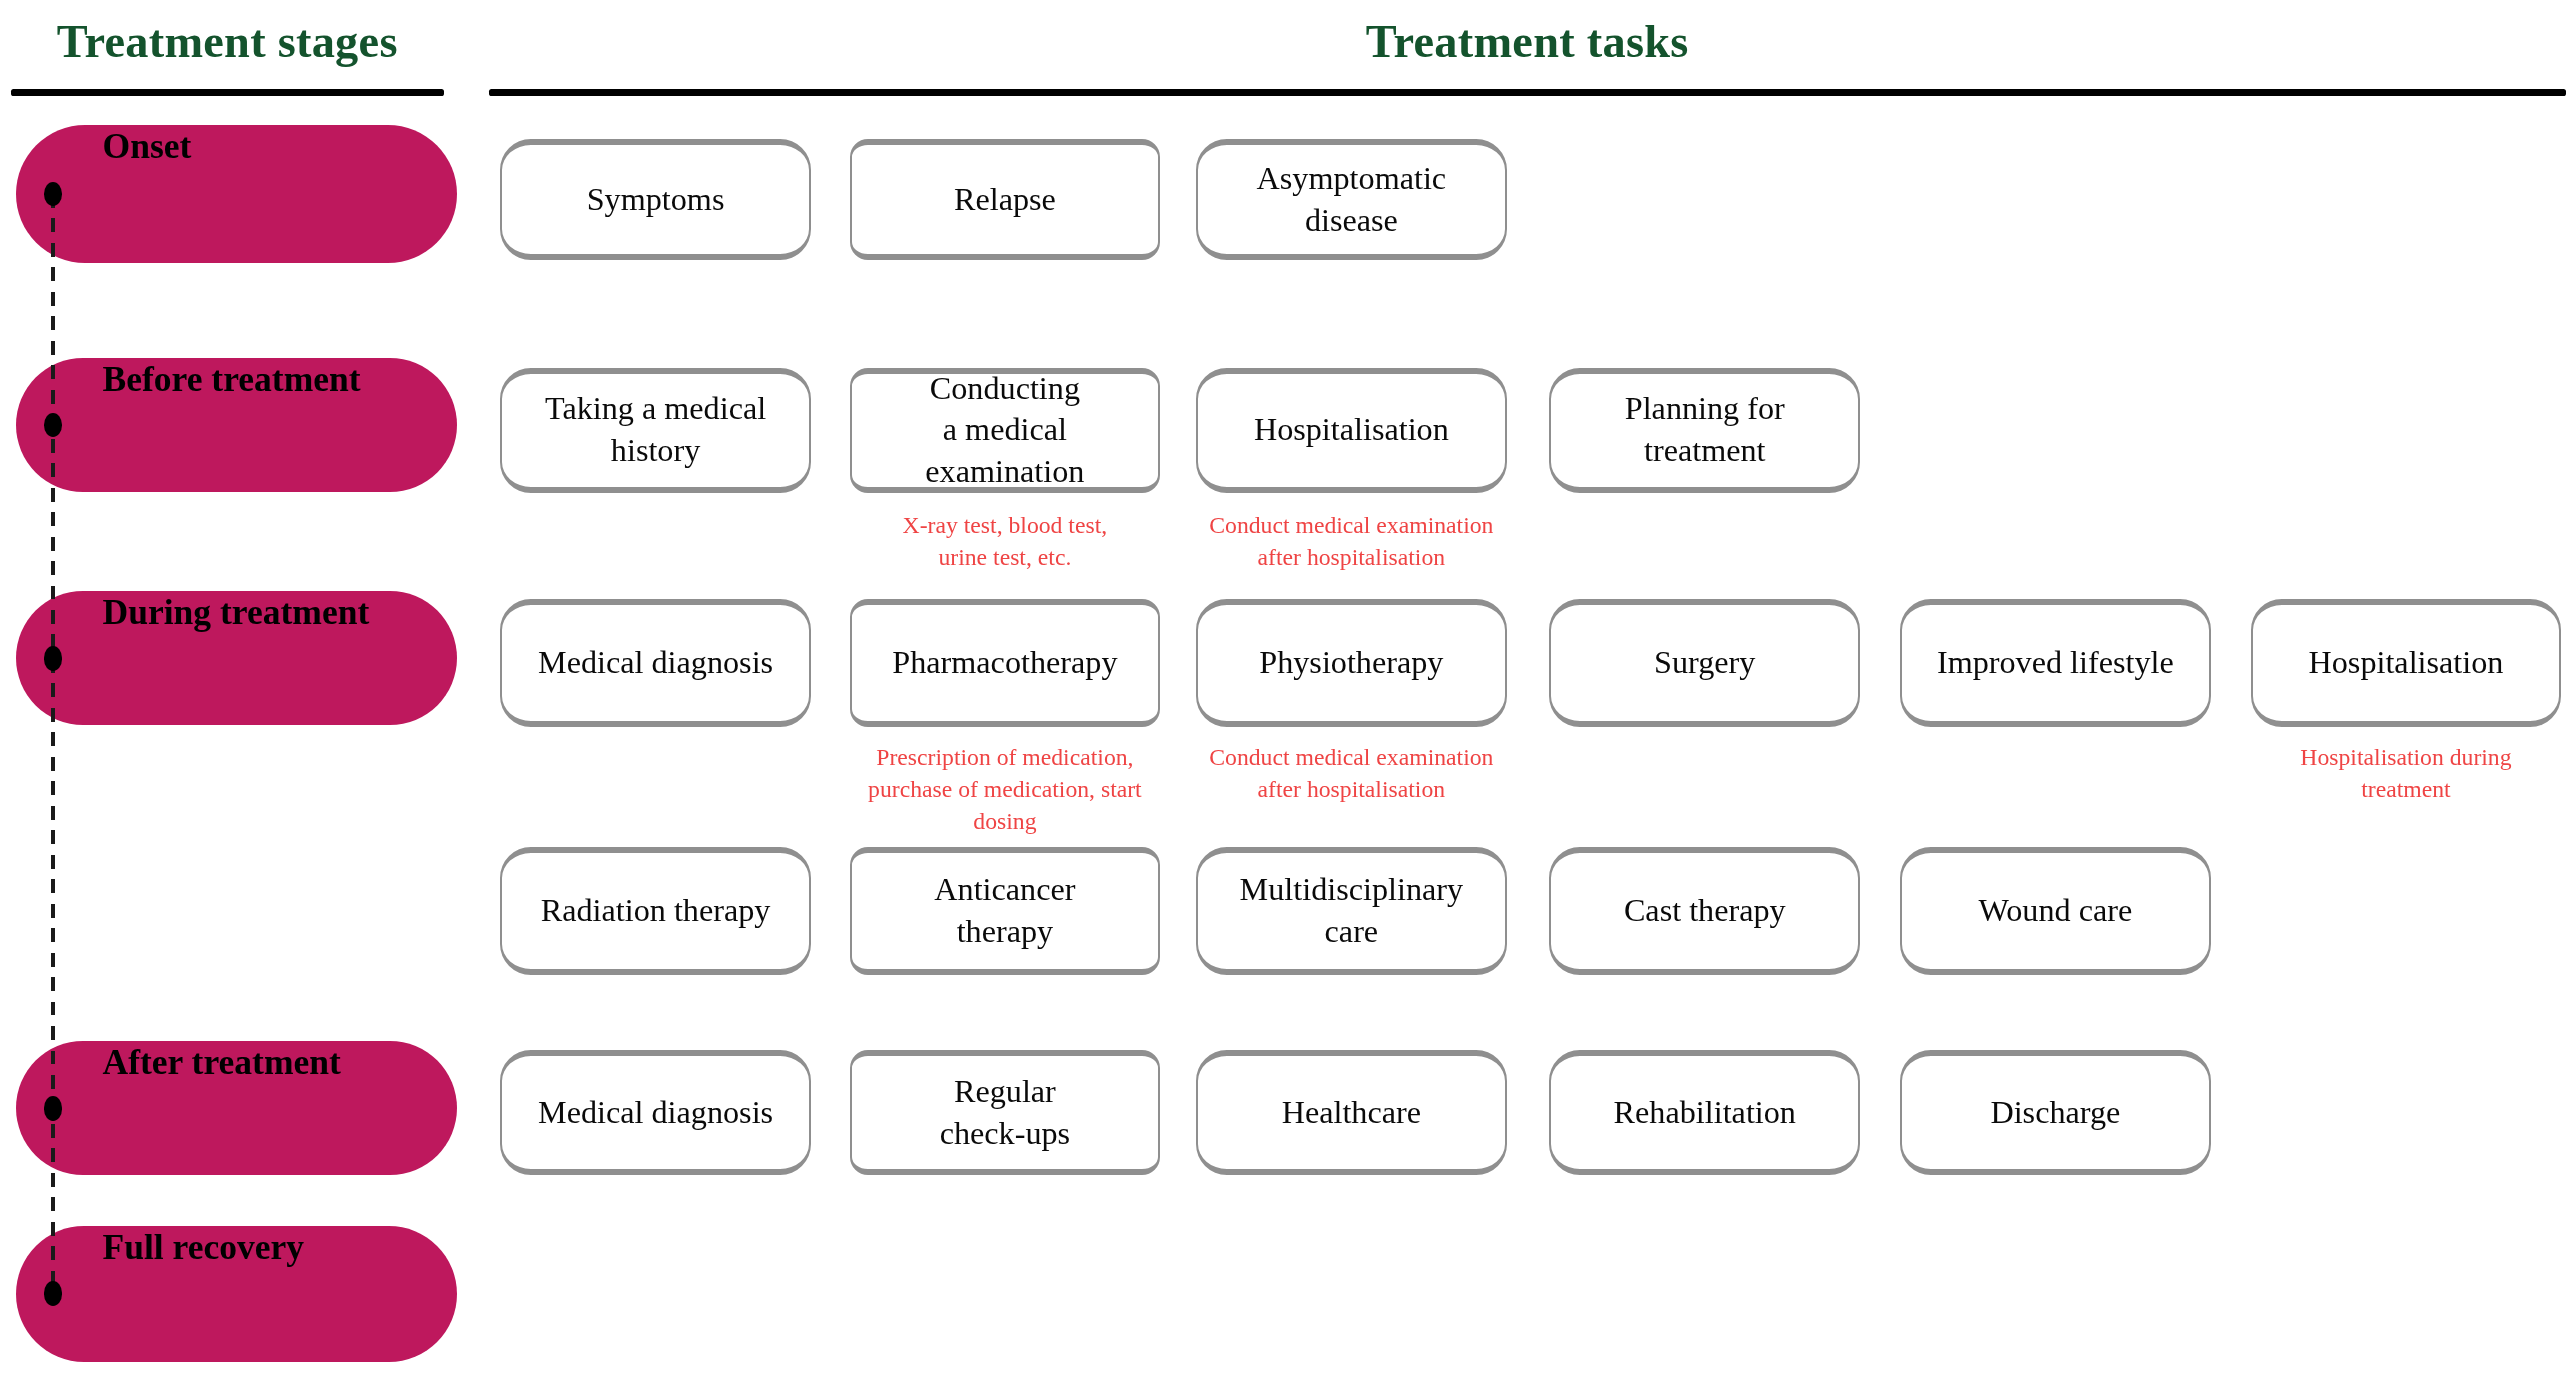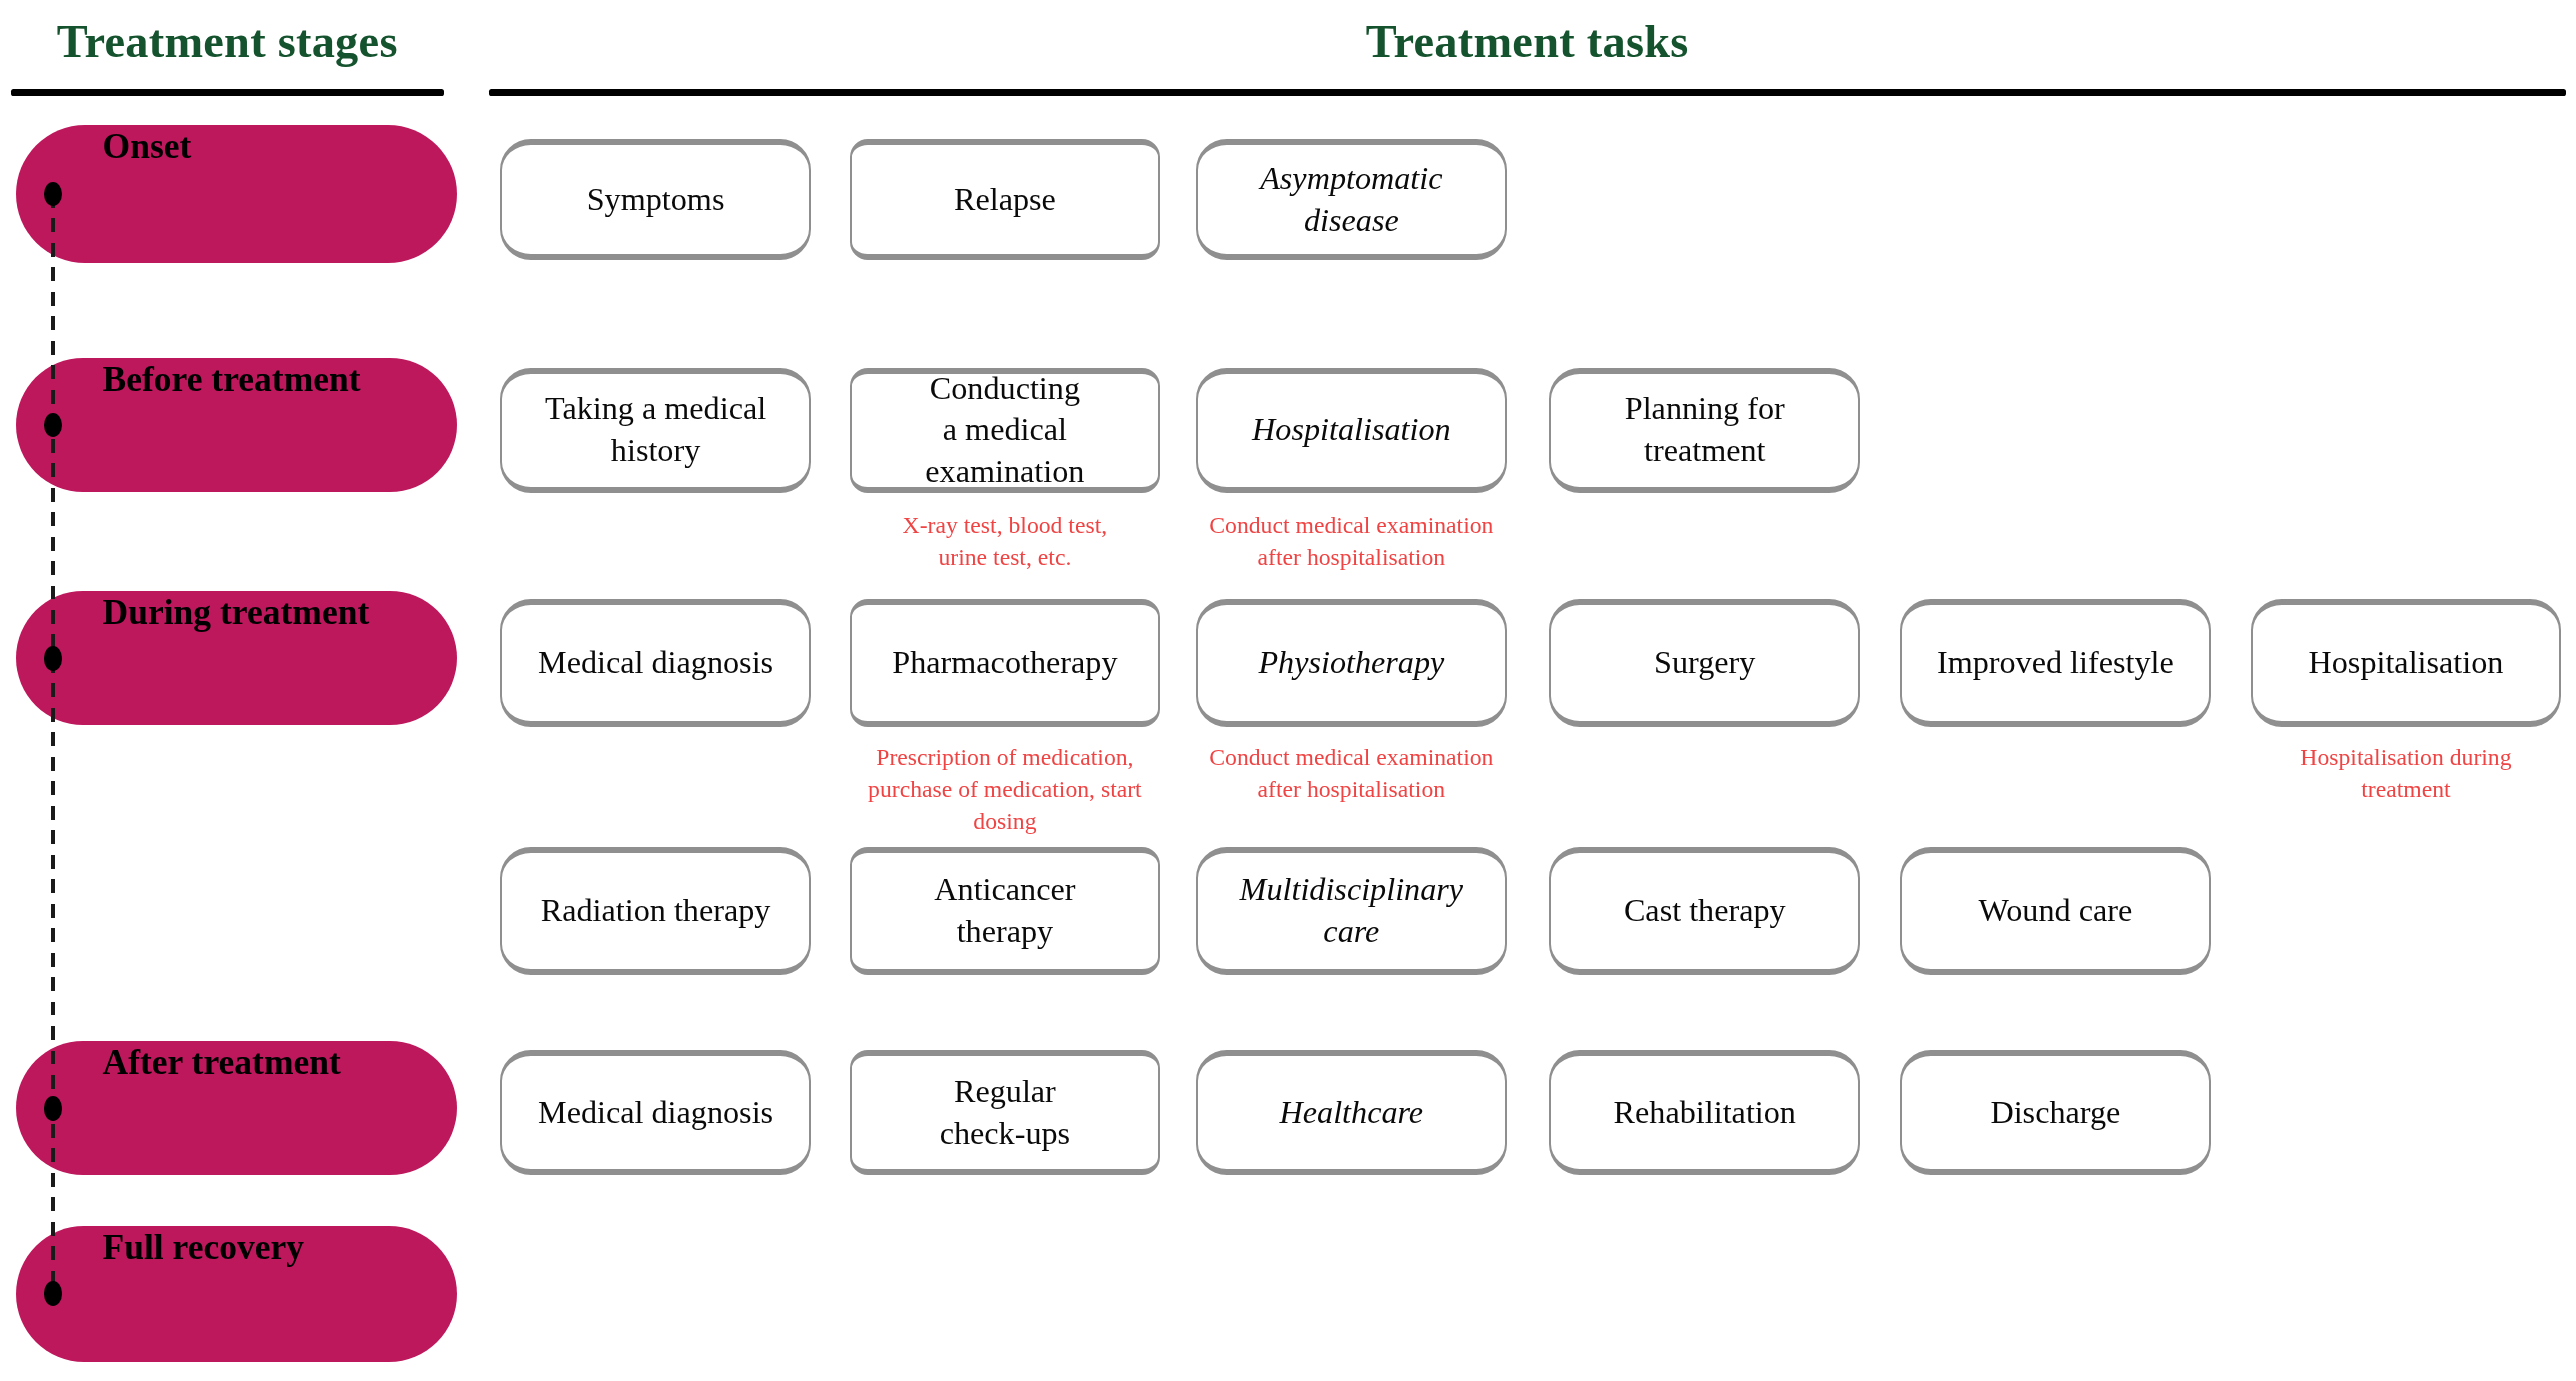--- a/index.html
+++ b/index.html
@@ -107,21 +107,21 @@
     z-index: 1;
   }
   
   .r1 { top: 5.41vw;  height: 4.69vw; }
   .r2 { top: 14.29vw; height: 4.83vw; }
   .r3 { top: 23.26vw; height: 4.97vw; }
   .r4 { top: 32.89vw; height: 4.97vw; }
   .r5 { top: 40.78vw; height: 4.85vw; }
   .c1 { left: 19.42vw; }
   .c2 { left: 32.98vw; border-radius: 18px; }
-  .c3 { left: 46.43vw; font-style: italic; }
+  .c3 { left: 46.43vw; }
   .c4 { left: 60.15vw; }
   .c5 { left: 73.76vw; }
   .c6 { left: 87.37vw; }
 </style>
 </head>
 <body>
 
 <div class="canvas">
 
   <div class="col-header hdr-stages">Treatment stages</div>

